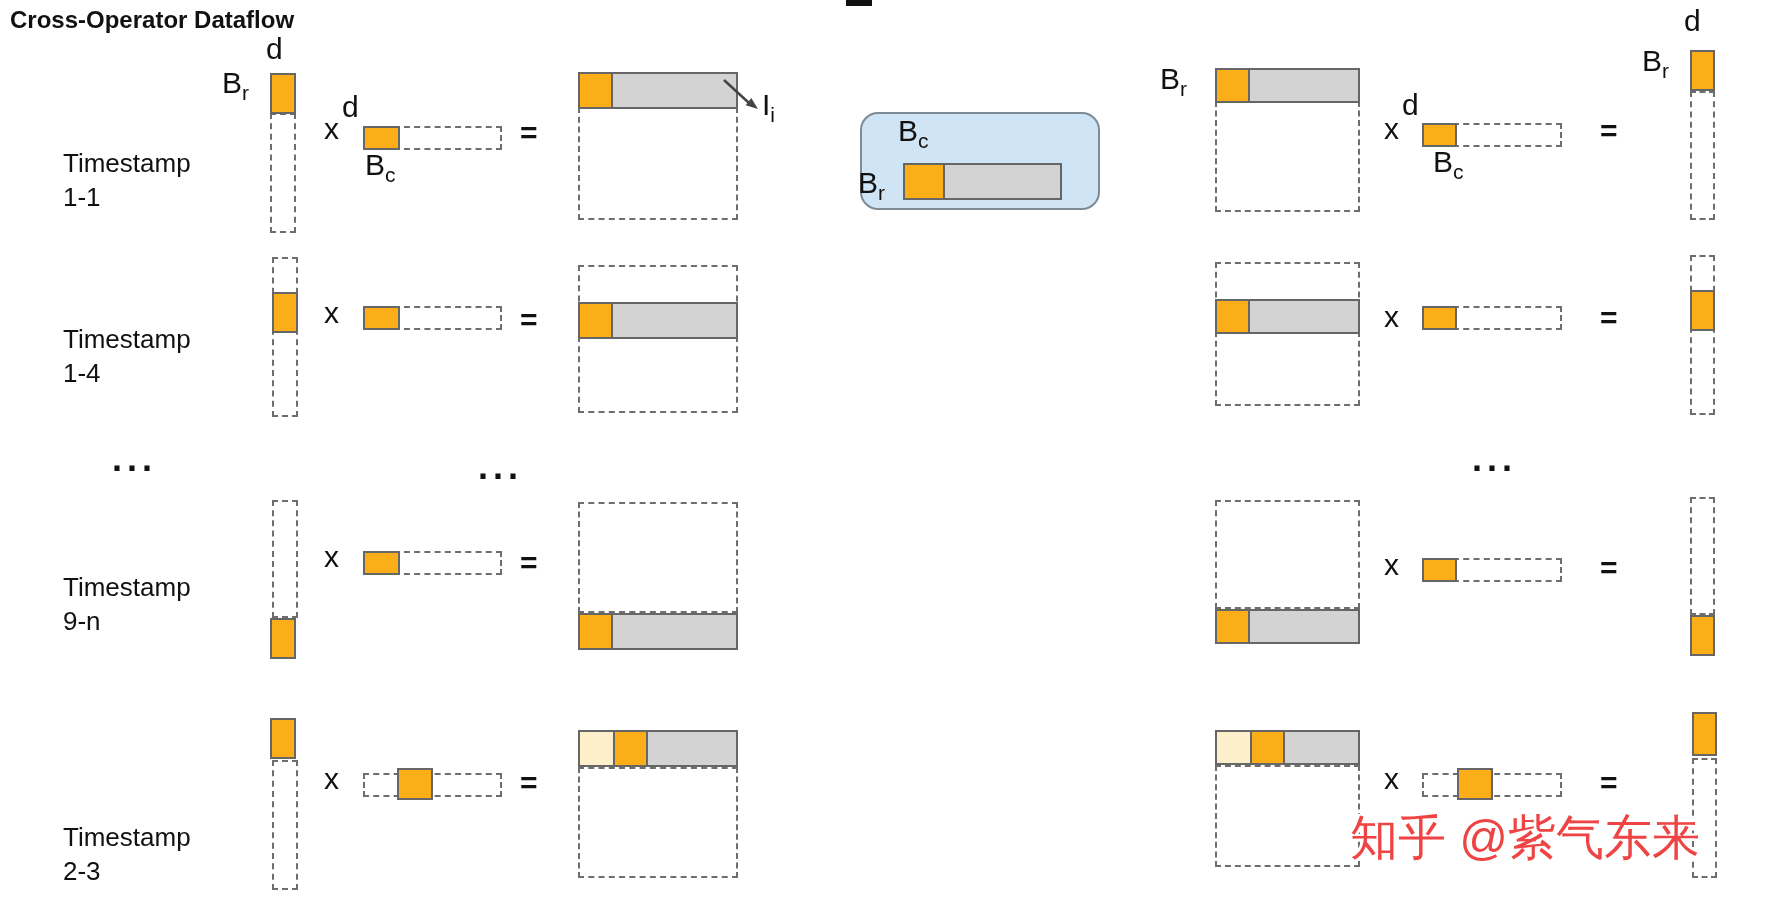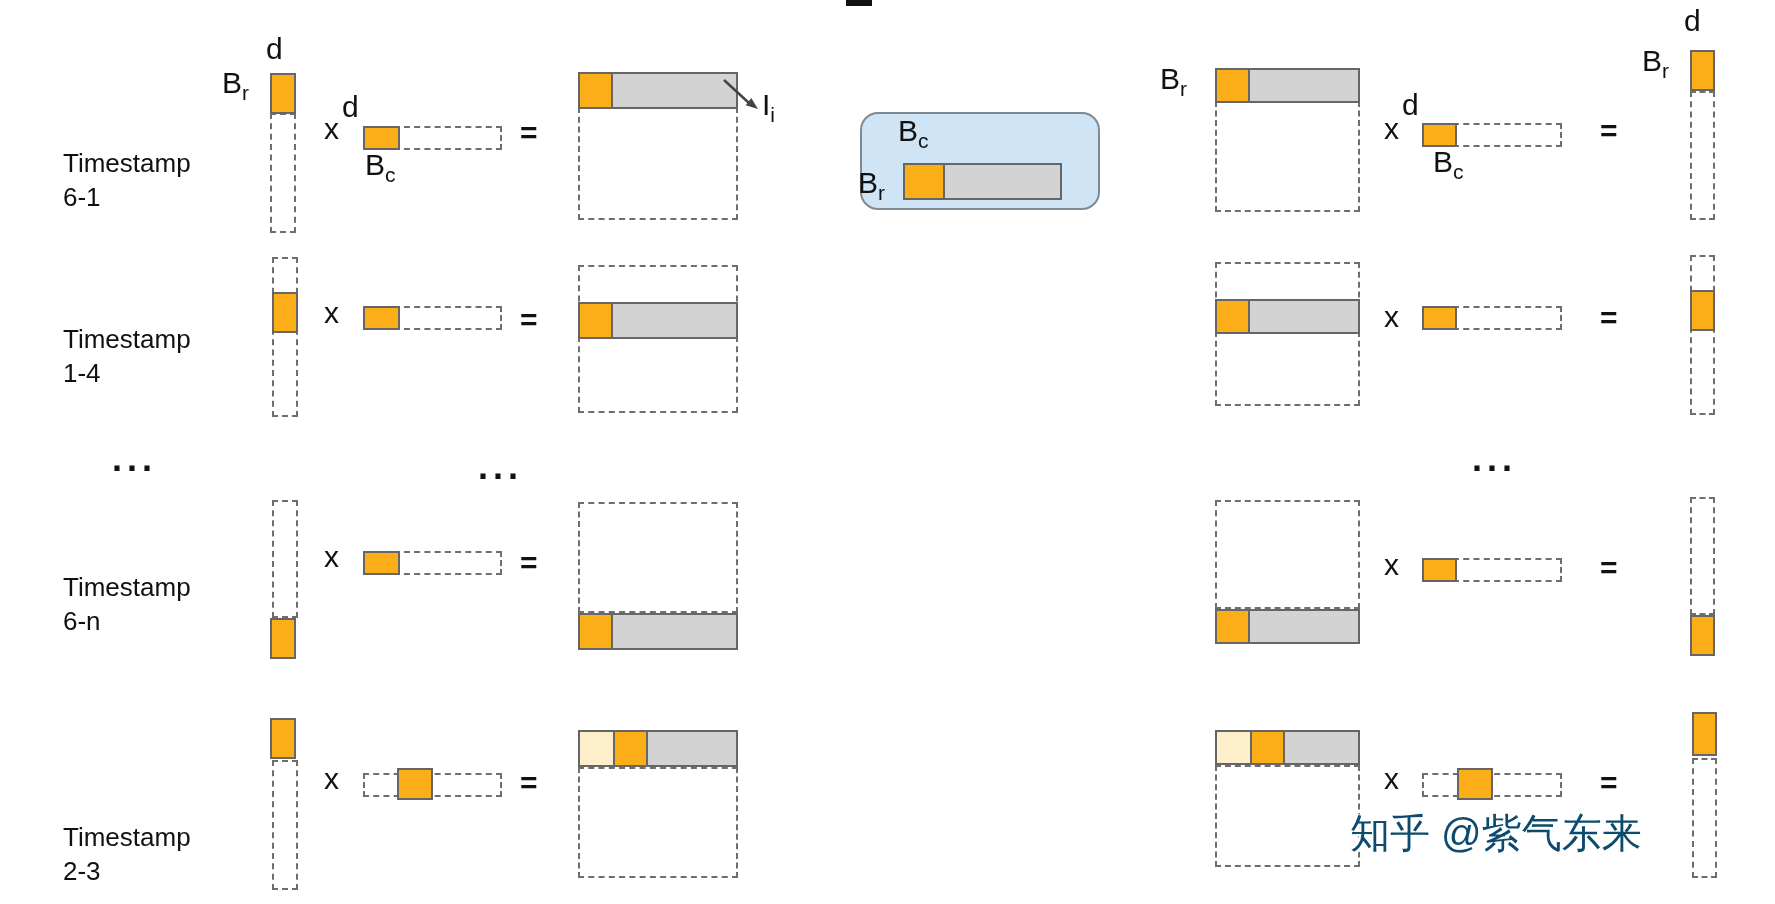--- a/index.html
+++ b/index.html
@@ -16,34 +16,35 @@
   .grayb{background:var(--gray);border:2px solid var(--outline)}
   .dashed{border:2px dashed var(--dash);background:transparent}
   .sym{font-size:30px;white-space:nowrap}
   .sym sub{font-size:21px}
   .xsign{font-size:30px}
   .eq{font-size:30px;font-weight:700}
   .ts{font-size:26px;line-height:34px;white-space:nowrap}
   .ell{font-size:36px;font-weight:700;letter-spacing:5px;white-space:nowrap}
   .title{font-size:24px;font-weight:700;white-space:nowrap}
   .legendbox{background:var(--blue);border:2px solid var(--blue-border);border-radius:18px}
-  .watermark{font-size:40px;color:#0c4a6e;white-space:nowrap;
+  .watermark{font-size:48px;color:#ef4444;white-space:nowrap;
              text-shadow:2px 2px 0 #fff,-2px -2px 0 #fff,2px -2px 0 #fff,-2px 2px 0 #fff;z-index:50}
   .artifact{background:#111}
 </style>
 </head>
 <body>
 
 <div id="canvas">
 
+  <div class="abs title" style="left:10px;top:6px">Cross-Operator Dataflow</div>
   <div class="abs artifact" style="left:846px;top:0;width:26px;height:6px"></div>
 
   <div class="abs ts" style="left:63px;top:146px">
     <div>Timestamp</div>
-    <div>6-1</div>
+    <div>1-1</div>
   </div>
   <div class="abs sym" style="left:266px;top:32px">d</div>
   <div class="abs sym" style="left:222px;top:66px"><span>B</span><sub>r</sub></div>
   <div class="abs dashed" style="left:270px;top:113px;width:26px;height:120px"></div>
   <div class="abs orange" style="left:270px;top:73px;width:26px;height:41px"></div>
   <div class="abs xsign" style="left:324px;top:112px">x</div>
   <div class="abs sym" style="left:342px;top:90px">d</div>
   <div class="abs dashed" style="left:363px;top:126px;width:139px;height:24px"></div>
   <div class="abs orange" style="left:363px;top:126px;width:37px;height:24px"></div>
   <div class="abs sym" style="left:365px;top:148px"><span>B</span><sub>c</sub></div>
@@ -76,21 +77,21 @@
   <div class="abs dashed" style="left:578px;top:265px;width:160px;height:148px"></div>
   <div class="abs grayb" style="left:578px;top:302px;width:160px;height:37px"></div>
   <div class="abs orange" style="left:578px;top:302px;width:35px;height:37px"></div>
 
   <div class="abs ell" style="left:112px;top:438px">...</div>
   <div class="abs ell" style="left:478px;top:446px">...</div>
   <div class="abs ell" style="left:1472px;top:438px">...</div>
 
   <div class="abs ts" style="left:63px;top:570px">
     <div>Timestamp</div>
-    <div>6-n</div>
+    <div>9-n</div>
   </div>
   <div class="abs dashed" style="left:272px;top:500px;width:26px;height:118px"></div>
   <div class="abs orange" style="left:270px;top:618px;width:26px;height:41px"></div>
   <div class="abs xsign" style="left:324px;top:540px">x</div>
   <div class="abs dashed" style="left:363px;top:551px;width:139px;height:24px"></div>
   <div class="abs orange" style="left:363px;top:551px;width:37px;height:24px"></div>
   <div class="abs eq" style="left:520px;top:546px">=</div>
   <div class="abs dashed" style="left:578px;top:502px;width:160px;height:111px"></div>
   <div class="abs grayb" style="left:578px;top:613px;width:160px;height:37px"></div>
   <div class="abs orange" style="left:578px;top:613px;width:35px;height:37px"></div>

